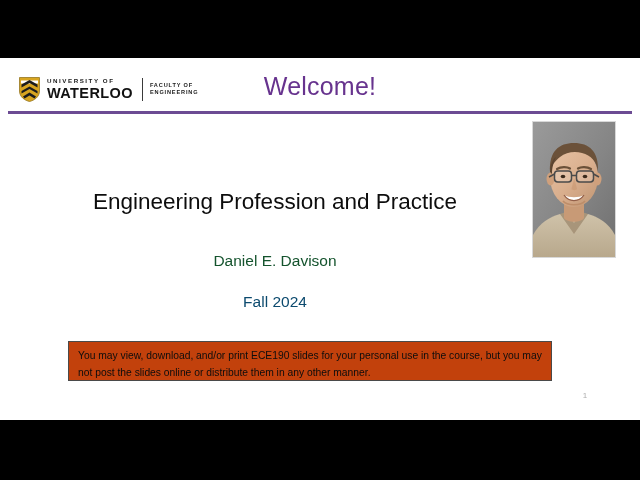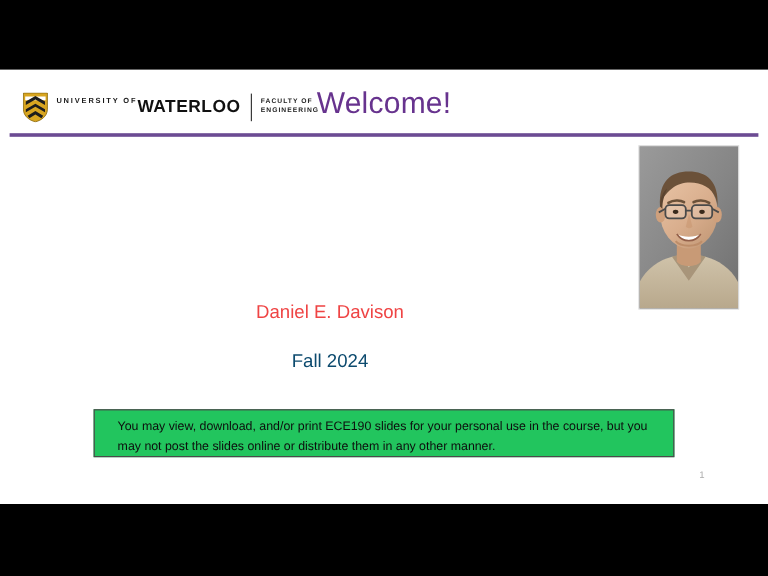--- a/index.html
+++ b/index.html
@@ -60,21 +60,21 @@
     height: 26px;
   }
   #uw-shield {
     width: 21px;
     height: 25px;
     margin-right: 7px;
     flex: 0 0 auto;
   }
   #uw-wordmark {
     display: flex;
-    flex-direction: row;
+    flex-direction: column;
     justify-content: center;
     line-height: 1;
   }
   #uw-university-of {
     font-size: 6.2px;
     font-weight: bold;
     letter-spacing: 1.55px;
     color: #1a1a1a;
     margin-bottom: 2px;
   }
@@ -145,21 +145,21 @@
     font-size: 22.5px;
     color: #0d0d0d;
   }
   #author-name {
     position: absolute;
     left: 30px;
     top: 194px;
     width: 490px;
     text-align: center;
     font-size: 15.5px;
-    color: #ef4444;
+    color: #14532d;
   }
   #term-label {
     position: absolute;
     left: 30px;
     top: 235px;
     width: 490px;
     text-align: center;
     font-size: 15.5px;
     color: #0c4a6e;
   }
@@ -173,28 +173,28 @@
     height: 135px;
     overflow: hidden;
     background: #8d8d8d;
     box-shadow: 0 0 0 1px #d8d8d8;
   }
   #instructor-photo svg { display: block; }
 
   
   #disclaimer-box {
     position: absolute;
-    left: 78px;
+    left: 68px;
     top: 283px;
     width: 484px;
     height: 40px;
     box-sizing: border-box;
-    background: #22c55e;
+    background: #c2410c;
     border: 1.2px solid #4a4a4a;
-    padding: 5px 9px 0 19px;
+    padding: 5px 9px 0 9px;
   }
   #disclaimer-text {
     font-size: 10.3px;
     line-height: 1.68;
     color: #0d0d0d;
   }
 
   
   #page-number {
     position: absolute;
@@ -240,20 +240,21 @@
         </div>
 
       </div>
 
       <div id="welcome-title">Welcome!</div>
 
       <div id="header-rule"></div>
 
     </div>
 
+    <div id="course-name">Engineering Profession and Practice</div>
     <div id="author-name">Daniel E. Davison</div>
     <div id="term-label">Fall 2024</div>
 
     <div id="instructor-photo">
       <svg width="82" height="135" viewBox="0 0 82 135">
         <defs>
           <linearGradient id="bgGrad" x1="0" y1="0" x2="1" y2="1">
             <stop offset="0%" stop-color="#9a9a9a"></stop>
             <stop offset="55%" stop-color="#858585"></stop>
             <stop offset="100%" stop-color="#6f6f6f"></stop>

